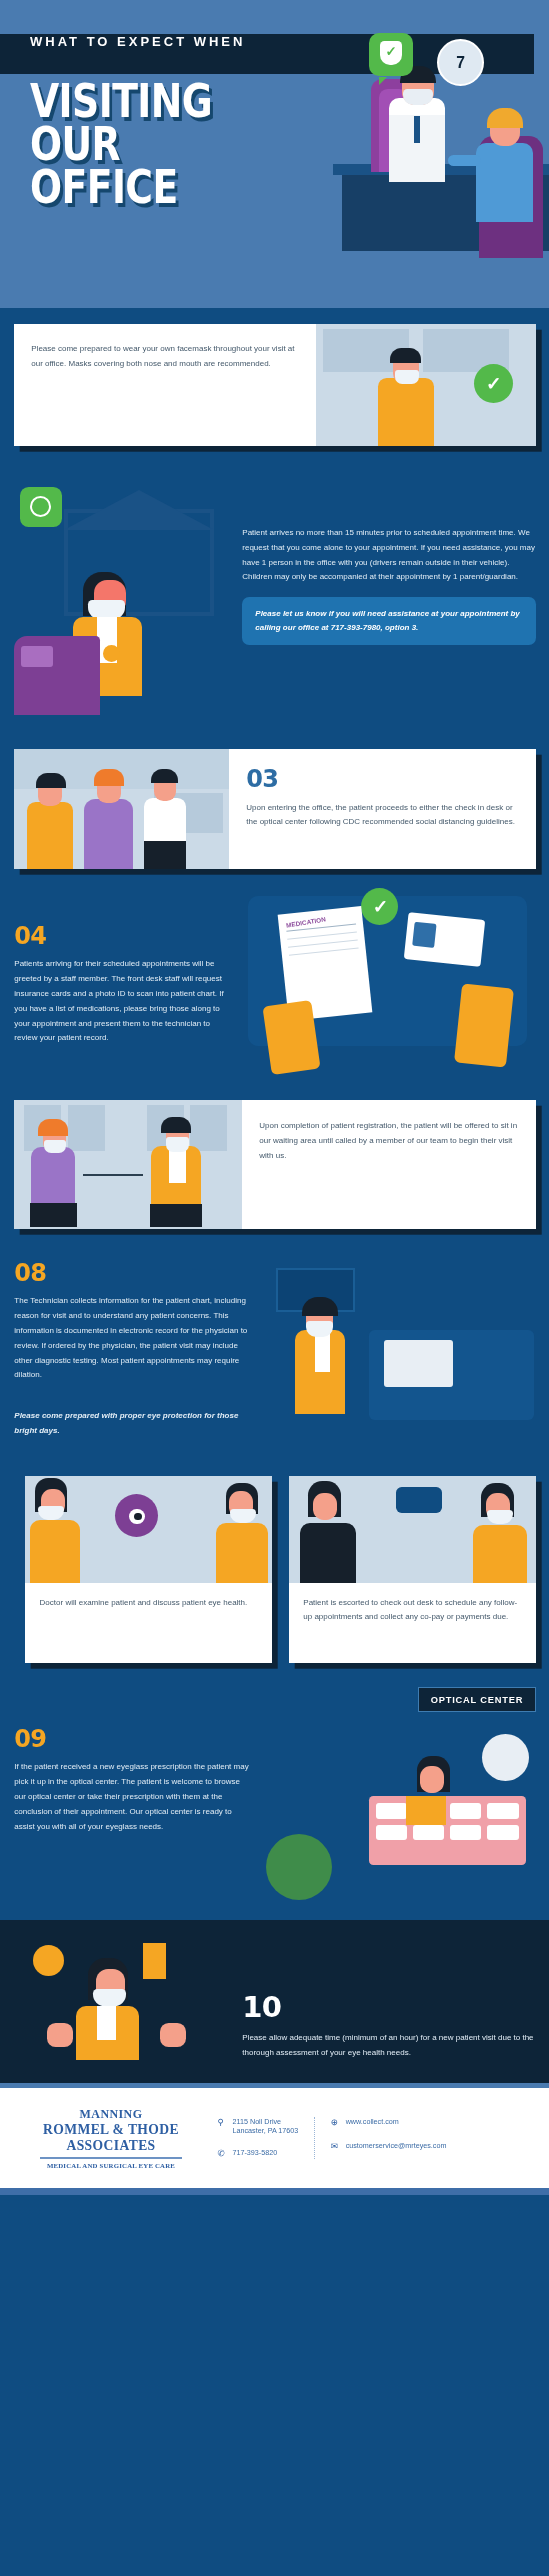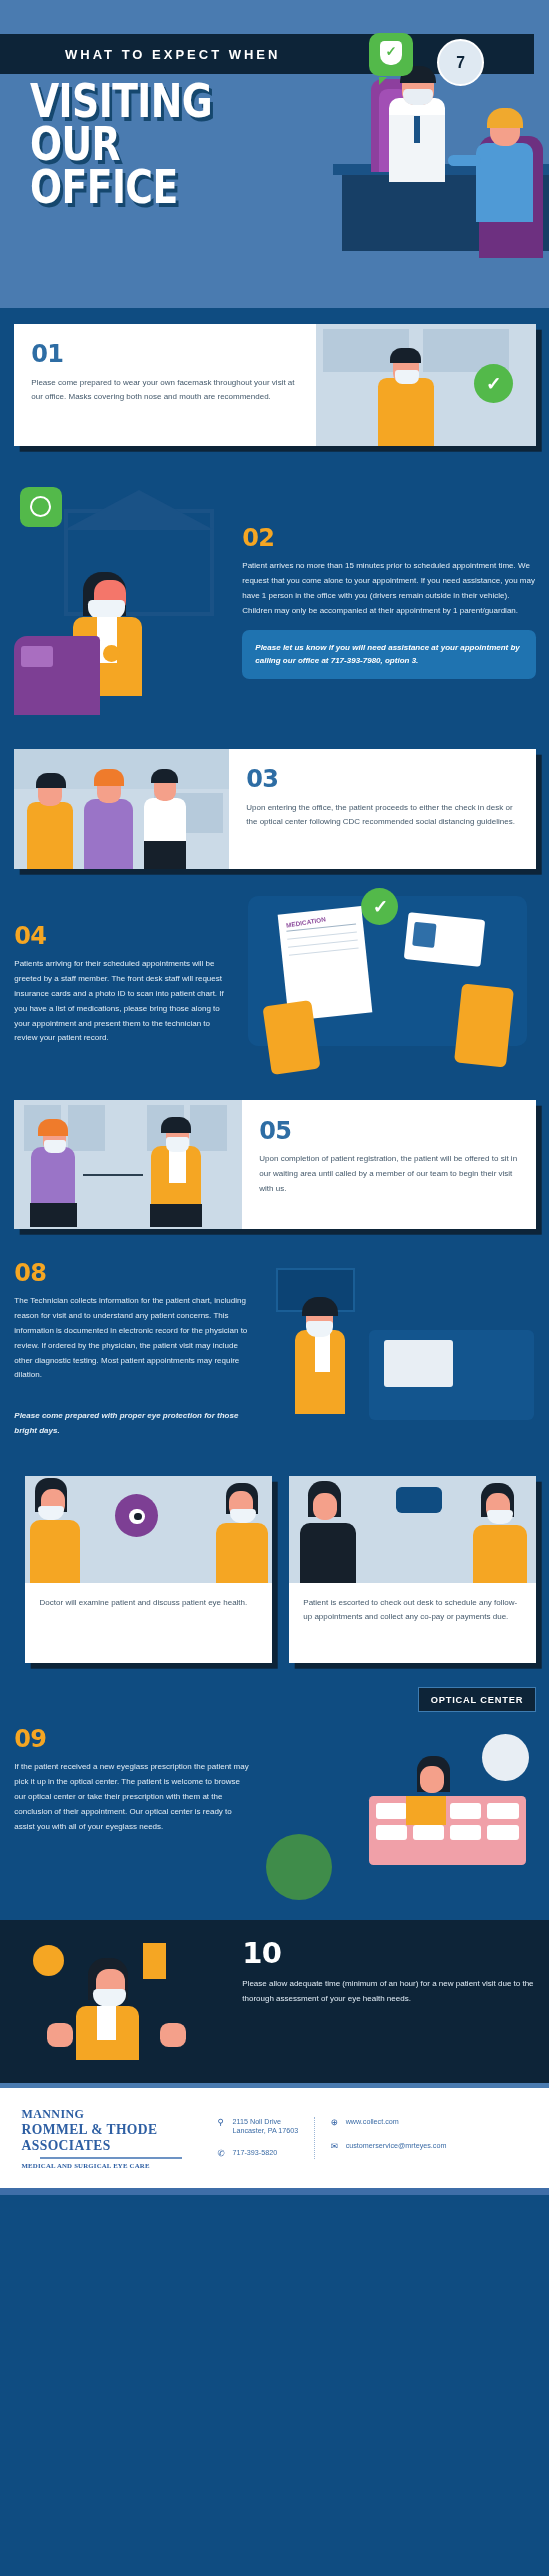--- a/index.html
+++ b/index.html
@@ -16,21 +16,21 @@
     position: relative;
     height: 308px;
     background: #4a7bb0;
     overflow: hidden;
   }
   .hero-bar {
     position: absolute;
     left: 0; top: 34px;
     width: 534px; height: 40px;
     background: #0d2438;
-    display: flex; align-items: center; padding-left: 35px;
+    display: flex; 
   }
   .hero-kicker {
     margin-left: 30px;
     font-size: 13px; font-weight: bold;
     letter-spacing: 3px; color: #ffffff;
   }
   .hero-title {
     position: absolute; left: 30px; top: 80px;
     font-size: 46px; line-height: 0.93;
     font-weight: 900; letter-spacing: -0.7px;
@@ -123,21 +123,21 @@
     font-size:9.3px; font-weight:bold; letter-spacing:0.8px;
     padding:6.4px 11.4px; border:1.4px solid #3e7cb1;
   }
 
   
   .footer-rule { height:5.7px; background:#4a7bb0; }
   .footer {
     background:#ffffff; color:#3b6ba5;
     display:flex; align-items:center; padding:18.6px 21.5px; gap:17px;
   }
-  .logo { width:179px; position:relative; }
+  .logo { width:179px; text-align:center; position:relative; }
   .logo-l1, .logo-l2, .logo-l3 {
     font-family:"Liberation Serif", serif; font-weight:bold; color:#2e5fa3;
     letter-spacing:0.4px;
   }
   .logo-l1 { font-size:12px; }
   .logo-l2 { font-size:13.6px; }
   .logo-l3 { font-size:13.6px; }
   .logo-div { height:1.4px; background:#6d93c4; margin:3.6px 18.6px; }
   .logo-sub { font-family:"Liberation Serif", serif; font-size:6.8px; font-weight:bold; color:#2e5fa3; letter-spacing:0.2px;}
   .contacts { display:flex; gap:15.7px; font-size:7.2px; color:#3b6ba5; }
@@ -184,21 +184,20 @@
       </div>
       <div class="clockbadge">
         <span>7</span>
       </div>
     </div>
   </div>
 
   <div class="section" style="padding-top:15.7px;padding-bottom:15.7px;">
     <div class="card" style="height:122px;">
       <div class="txt" style="width:301px;">
-        <div class="num blue">01</div>
         <div class="body">Please come prepared to wear your own facemask throughout your visit at our office. Masks covering both nose and mouth are recommended.</div>
       </div>
       <div class="pic" style="width:220px;">
         <div class="scene">
           <div class="win" style="left:7.2px;top:5.7px;width:86px;height:43px;"></div>
           <div class="win" style="left:107px;top:5.7px;width:86px;height:43px;"></div>
           <div class="p-body" style="left:62px;top:54px;background:#f5a623;width:56px;height:69px;"></div>
           <div class="p-head" style="left:77px;top:30px;width:26px;height:29px;"></div>
           <div class="p-hair" style="left:74px;top:24px;width:31.5px;height:15.7px;background:#16202b;"></div>
           <div class="p-mask" style="left:79px;top:46px;width:24px;height:14.3px;"></div>
@@ -220,21 +219,20 @@
         <div style="position:absolute;left:80px;top:100px;width:31.5px;height:34px;background:#f4766a;border-radius:13px;"></div>
         <div style="position:absolute;left:74px;top:120px;width:37px;height:18.6px;background:#eef4f9;border-radius:4.3px 4.3px 11.4px 11.4px;"></div>
         <div style="position:absolute;left:59px;top:137px;width:69px;height:79px;background:#f5a623;border-radius:10px 10px 0 0;"></div>
         <div style="position:absolute;left:83px;top:137px;width:20px;height:46px;background:#fff;"></div>
         <div style="position:absolute;left:0;top:156px;width:86px;height:79px;background:#7d3f94;border-radius:13px 4.3px 0 0;"></div>
         <div style="position:absolute;left:7.2px;top:166px;width:31.5px;height:21.5px;background:#a96ec0;border-radius:2.9px;"></div>
         <div style="position:absolute;left:89px;top:165px;width:17px;height:17px;border-radius:50%;background:#f5a623;"></div>
       </div>
 
       <div style="flex:1;padding-top:46px;">
-        <div class="num gold">02</div>
         <div class="body light">Patient arrives no more than 15 minutes prior to scheduled appointment time.  We request that you come alone to your appointment. If you need assistance, you may have 1 person in the office with you (drivers remain outside in their vehicle). Children may only be accompanied at their appointment by 1 parent/guardian.</div>
         <div class="callout">Please let us know if you will need assistance at your appointment by calling our office at 717-393-7980, option 3.</div>
       </div>
     </div>
   </div>
 
   <div class="section" style="padding-top:17px;padding-bottom:17px;background:#0f4c81;">
     <div class="card" style="height:120px;">
       <div class="pic" style="width:215px;">
         <div class="scene">
@@ -301,21 +299,20 @@
           <div class="p-body" style="left:137px;top:46px;background:#f5a623;width:50px;height:59px;border-radius:10px 10px 0 0;"></div>
           <div style="position:absolute;left:155px;top:46px;width:17px;height:37px;background:#fff;"></div>
           <div class="p-head" style="left:152px;top:23px;width:23px;height:26px;"></div>
           <div class="p-hair" style="left:147px;top:17px;width:30px;height:15.7px;background:#16202b;"></div>
           <div class="p-mask" style="left:152px;top:37px;width:23px;height:14.3px;"></div>
           <div style="position:absolute;left:136px;top:104px;width:52px;height:23px;background:#16202b;"></div>
           <div style="position:absolute;left:69px;top:74px;width:60px;height:1.4px;background:#2b3f50;"></div>
         </div>
       </div>
       <div class="txt">
-        <div class="num blue">05</div>
         <div class="body">Upon completion of patient registration, the patient will be offered to sit in our waiting area until called by a member of our team to begin their visit with us.</div>
       </div>
     </div>
   </div>
 
   <div style="background:#0f4c81;padding:13px 14.3px 18.6px;">
     <div style="display:flex;gap:11.4px;">
       <div style="flex:0 0 236px;">
         <div class="num gold">08</div>
         <div class="body light">The Technician collects information for the patient chart, including reason for visit and to understand any patient concerns. This information is documented in electronic record for the physician to review. If ordered by the physician, the patient visit may include other diagnostic testing. Most patient appointments may require dilation.</div>
@@ -411,21 +408,21 @@
           </div>
         </div>
         <div style="position:absolute;right:86px;top:29px;width:33px;height:36px;background:#16202b;border-radius:14.3px 14.3px 0 0;"></div>
         <div style="position:absolute;right:92px;top:39px;width:24px;height:27px;background:#f4a08a;border-radius:10.7px;"></div>
         <div style="position:absolute;right:90px;top:69px;width:40px;height:29px;background:#f5a623;"></div>
         <div style="position:absolute;left:4.3px;top:107px;width:66px;height:66px;border-radius:50%;background:#3f8c4a;"></div>
       </div>
     </div>
   </div>
 
-  <div style="background:#0d2438;padding:18.6px 14.3px 21.5px;display:flex;gap:13px;align-items:flex-start;">
+  <div style="background:#0d2438;padding:18.6px 14.3px 21.5px;display:flex;gap:13px;align-items:flex-end;">
     <div style="flex:0 0 215px;position:relative;height:122px;">
       <div style="position:absolute;left:18.6px;top:5.7px;width:31.5px;height:31.5px;border-radius:50%;background:#f5a623;"></div>
       <div style="position:absolute;left:129px;top:4.3px;width:23px;height:36px;background:#f5a623;"></div>
       <div style="position:absolute;left:74px;top:18.6px;width:40px;height:42px;background:#16202b;border-radius:17px 17px 0 0;"></div>
       <div style="position:absolute;left:82px;top:30px;width:29px;height:31.5px;background:#f4a08a;border-radius:12px;"></div>
       <div style="position:absolute;left:79px;top:50px;width:33px;height:17px;background:#eef4f9;border-radius:4.3px 4.3px 11.4px 11.4px;"></div>
       <div style="position:absolute;left:62px;top:67px;width:63px;height:54px;background:#f5a623;border-radius:10px 10px 0 0;"></div>
       <div style="position:absolute;left:83px;top:67px;width:18.6px;height:34px;background:#fff;"></div>
       <div style="position:absolute;left:33px;top:84px;width:26px;height:24px;background:#f4a08a;border-radius:8.6px;"></div>
       <div style="position:absolute;right:43px;top:84px;width:26px;height:24px;background:#f4a08a;border-radius:8.6px;"></div>

